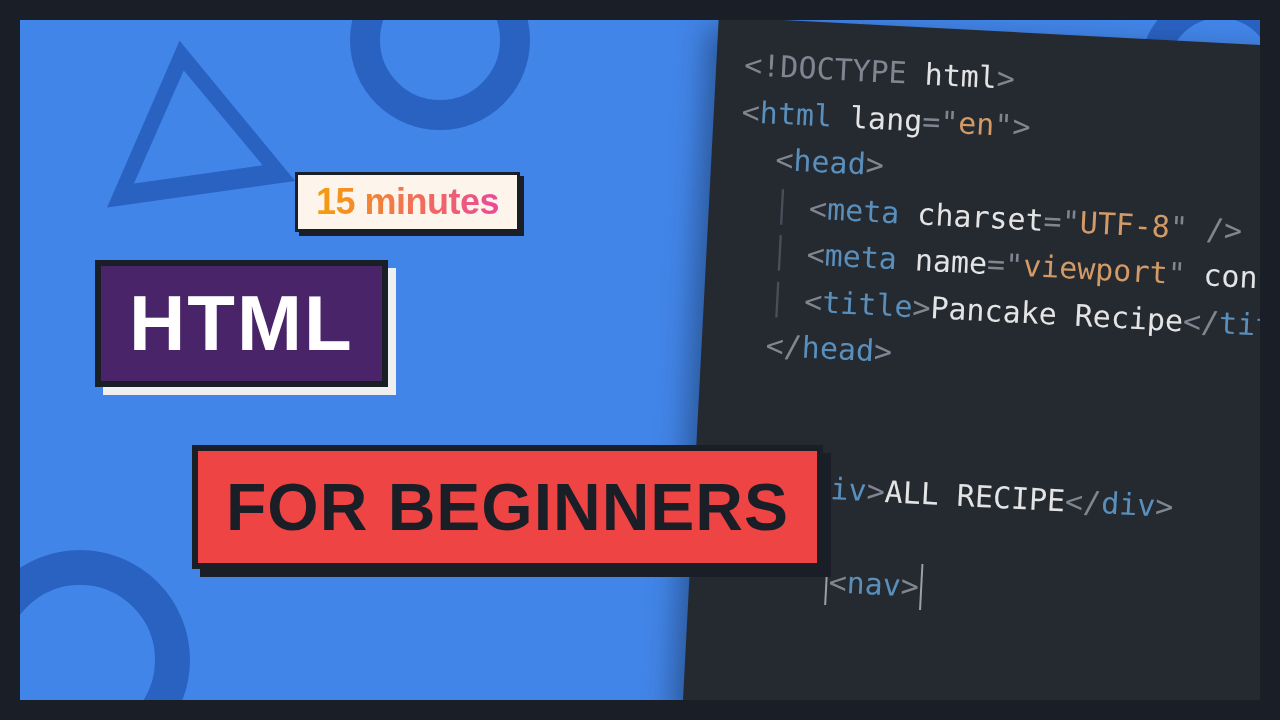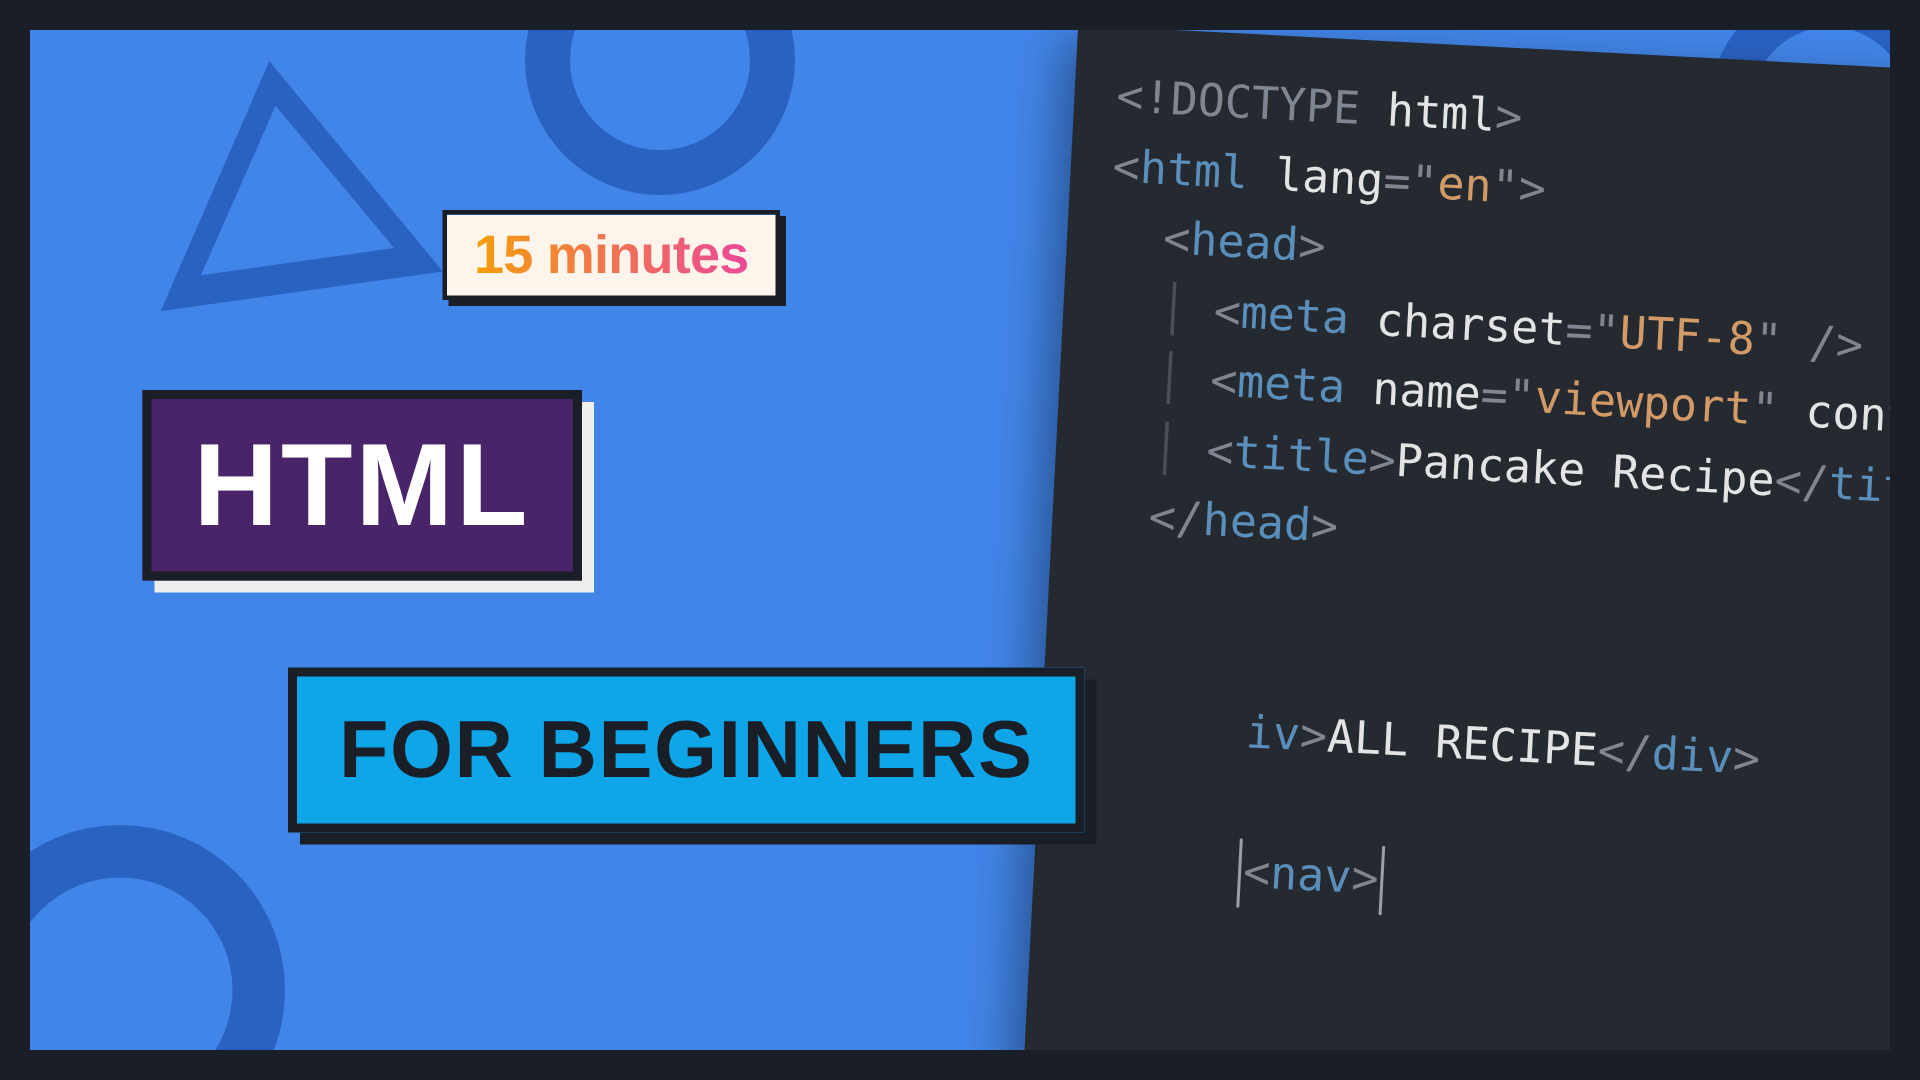--- a/index.html
+++ b/index.html
@@ -78,21 +78,21 @@
       right: -40px;
       width: 160px;
       height: 160px;
       border: 28px solid #2a62c2;
       border-radius: 50%;
       z-index: 0;
     }
     
     .badge-time {
       position: absolute;
-      top: 120px;
+      top: 152px;
       left: 275px;
       background: #fdf5eb;
       font-size: 36px;
       font-weight: 800;
       padding: 6px 18px;
       background-clip: padding-box;
       z-index: 5;
       border: 3px solid #1a1e26;
       box-shadow: 4px 4px 0 0 #1a1e26;
     }
@@ -114,23 +114,23 @@
       padding: 12px 28px;
       border: 6px solid #1a1e26;
       box-shadow: 8px 8px 0 0 #efefef;
       letter-spacing: 2px;
       z-index: 5;
     }
     .badge-beginners {
       position: absolute;
       top: 425px;
       left: 172px;
-      background: #0ea5e9;
+      background: #ef4444;
       color: #1a1e26;
-      font-size: 54px;
+      font-size: 66px;
       font-weight: 900;
       padding: 18px 28px;
       border: 6px solid #1a1e26;
       box-shadow: 8px 8px 0 0 #1a1e26;
       letter-spacing: 1px;
       z-index: 5;
     }
     
     .editor {
       position: absolute;

